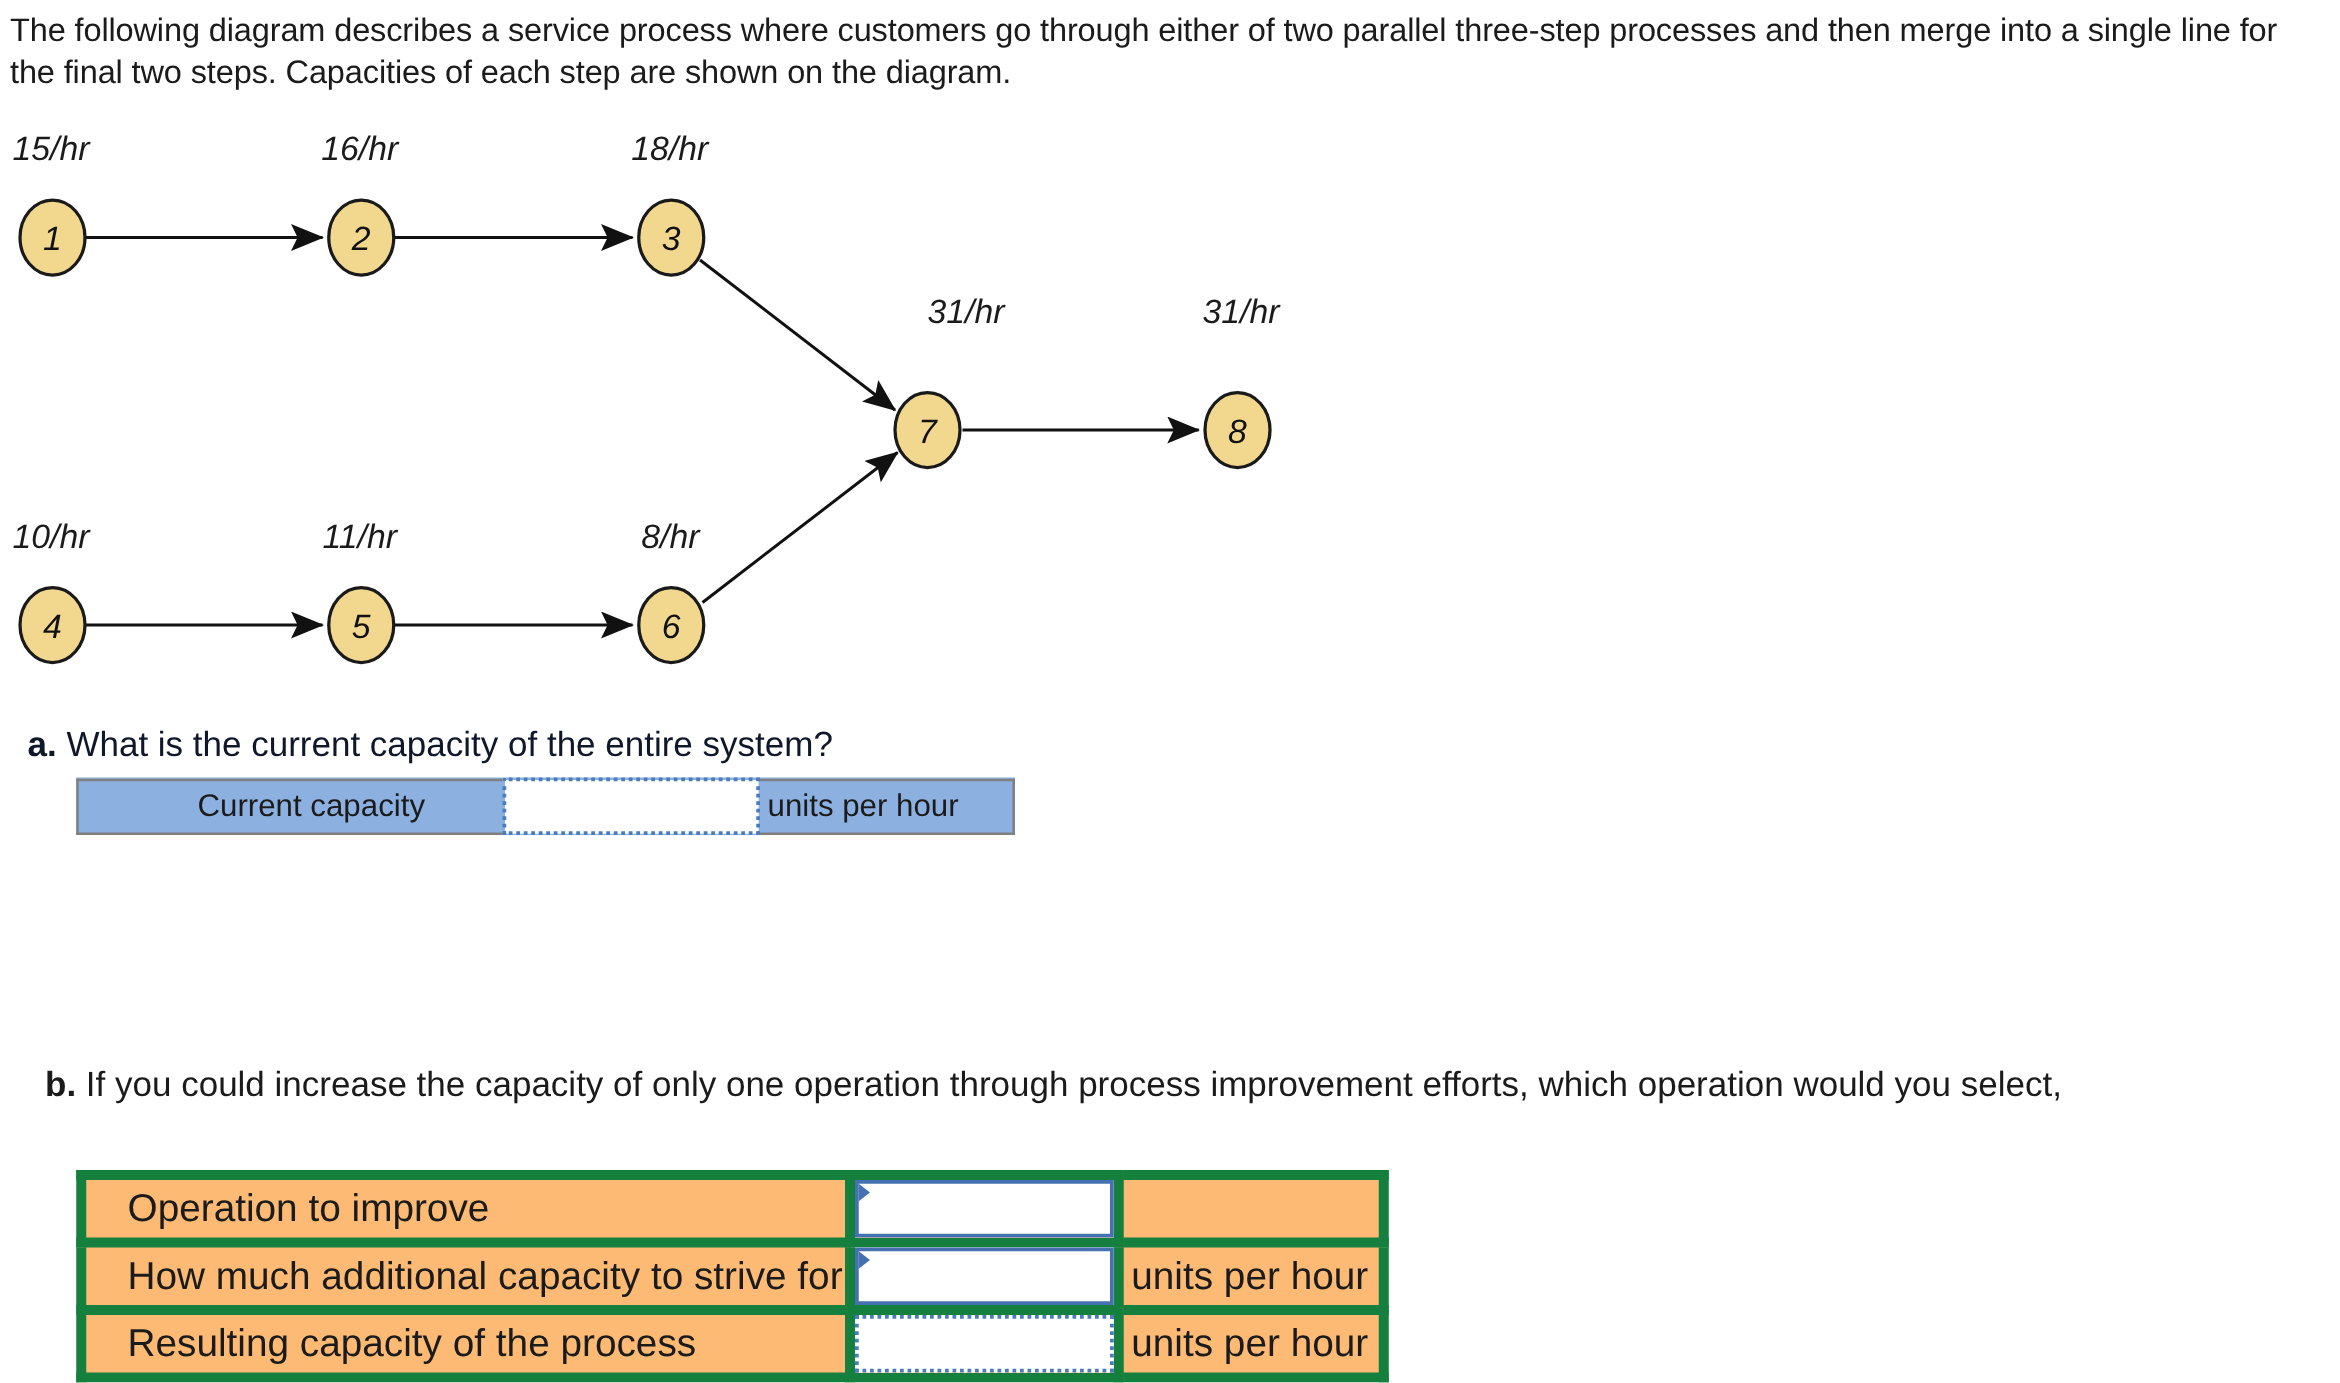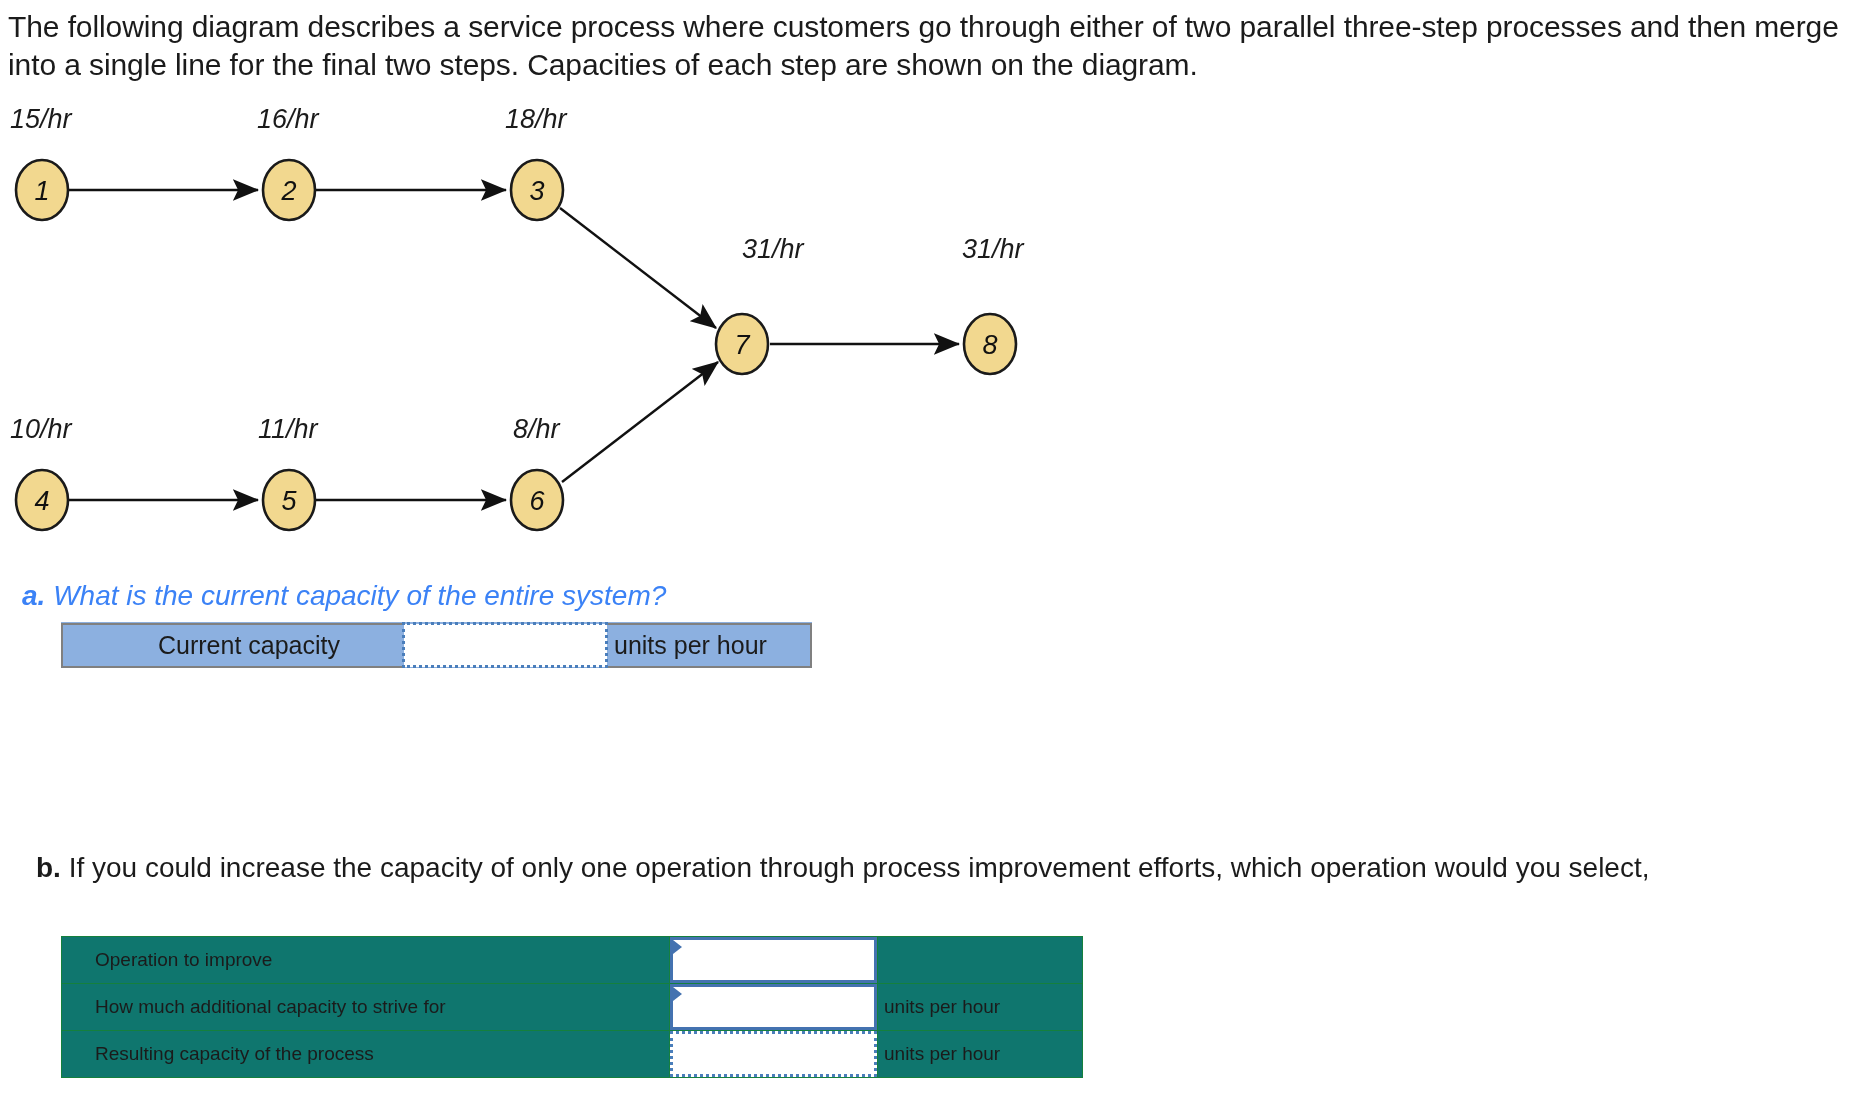--- a/index.html
+++ b/index.html
@@ -15,21 +15,21 @@
     color: #1a1a1a;
     overflow: hidden;
   }
 
   
   #intro {
     position: absolute;
     left: 8px;
     top: 8px;
     width: 1856px;
-    font-size: 30px;
+    font-size: 26px;
     line-height: 1.28;
     color: #1b1b1b;
     letter-spacing: -0.1px;
   }
 
   
   #diagram {
     position: absolute;
     left: 0px;
     top: 100px;
@@ -39,22 +39,21 @@
   }
   #diagram svg { display: block; }
 
   
   #qa {
     position: absolute;
     left: 22px;
     top: 578px;
     font-size: 28px;
     line-height: 1.25;
-    color: #3b82f6;
-    font-style: italic;
+    color: #0f172a;
   }
   #qa .qlabel { font-weight: bold; }
 
   .table-a {
     position: absolute;
     left: 61px;
     top: 622px;
     border-collapse: collapse;
     border: 2px solid #808080;
     table-layout: fixed;
@@ -100,26 +99,26 @@
   .table-b {
     position: absolute;
     left: 61px;
     top: 936px;
     border-collapse: collapse;
     table-layout: fixed;
     background: #ffffff;
   }
   .table-b td {
     height: 46px;
-    font-size: 19px;
+    font-size: 31px;
     color: #1b1b1b;
     padding: 0;
     vertical-align: middle;
-    border: 1px solid #15803d;
-    background: #0f766e;
+    border: 8px solid #15803d;
+    background: #fdba74;
   }
   .cell-label-b {
     width: 574px;
     padding-left: 33px !important;
   }
   .cell-input-b {
     width: 207px;
     position: relative;
     padding: 0 !important;
   }

